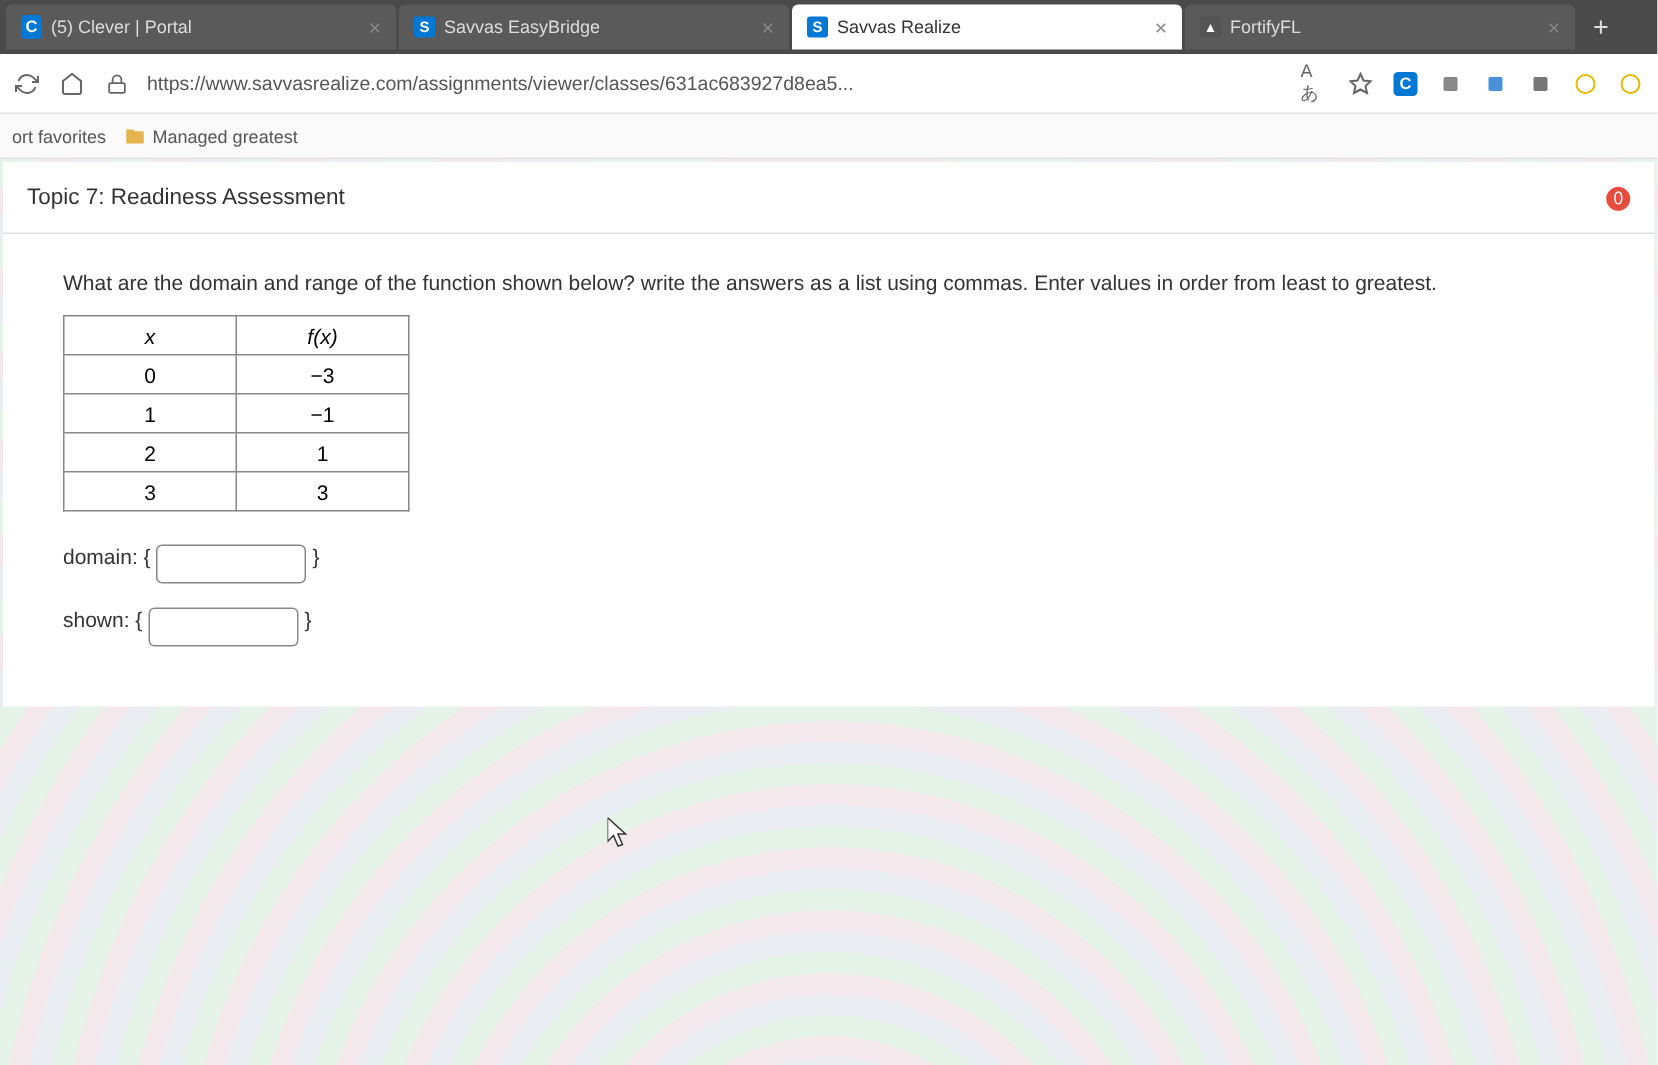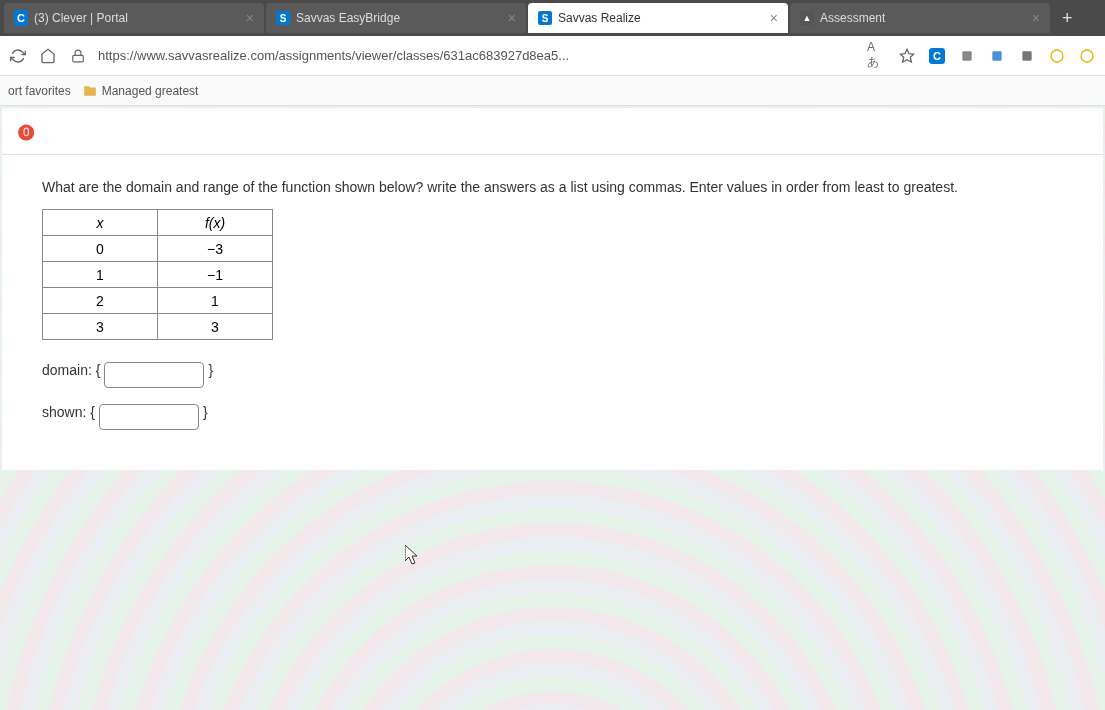--- a/index.html
+++ b/index.html
@@ -138,42 +138,42 @@
     .f-badge { background:#555;color:#fff;border-radius:2px;width:14px;height:14px;display:flex;align-items:center;justify-content:center;font-size:9px; }
   </style>
 </head>
 <body>
 
 <div class="tab-bar">
   <div class="tab">
     <span class="tab-icon">
         <span class="c-badge">C</span>
       </span>
-    <span class="tab-title">(3) Clever | Portal</span>
+    <span class="tab-title">(5) Clever | Portal</span>
     <span class="tab-close">×</span>
   </div>
   <div class="tab">
     <span class="tab-icon">
         <span class="s-badge">S</span>
       </span>
     <span class="tab-title">Savvas EasyBridge</span>
     <span class="tab-close">×</span>
   </div>
   <div class="tab active">
     <span class="tab-icon">
         <span class="s-badge">S</span>
       </span>
     <span class="tab-title">Savvas Realize</span>
     <span class="tab-close">×</span>
   </div>
   <div class="tab">
     <span class="tab-icon">
         <span class="f-badge">▲</span>
       </span>
-    <span class="tab-title">Assessment</span>
+    <span class="tab-title">FortifyFL</span>
     <span class="tab-close">×</span>
   </div>
   <div class="new-tab">+</div>
 </div>
 
 <div class="address-bar">
   <div class="nav-icon">
     <svg width="16" height="16" viewBox="0 0 24 24" fill="none" stroke="currentColor" stroke-width="2">
         <path d="M23 4v6h-6M1 20v-6h6"></path>
         <path d="M3.51 9a9 9 0 0114.85-3.36L23 10M1 14l4.64 4.36A9 9 0 0020.49 15"></path>
@@ -236,20 +236,21 @@
         <path d="M10 4H2v16h20V6H12l-2-2z"></path>
       </svg>
     <span>Managed greatest</span>
   </span>
 </div>
 
 <div class="moire-bg"></div>
 
 <div class="content">
   <div class="topic-header">
+    <span>Topic 7: Readiness Assessment</span>
     <span class="status-icon">⓿</span>
   </div>
 
   <div class="question-area">
     <p class="question-text">What are the domain and range of the function shown below? write the answers as a list using commas. Enter values in order from least to greatest.</p>
 
     <table class="data-table">
       <tbody>
           <tr>
         <th>x</th>

